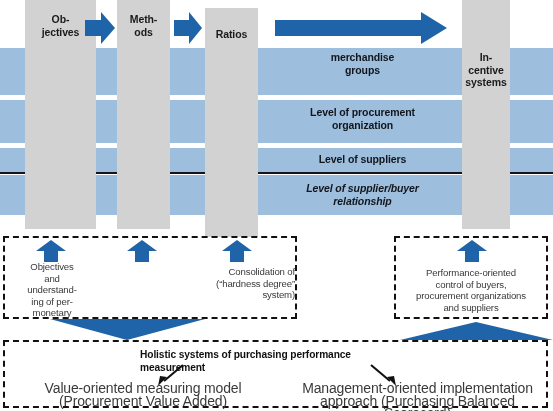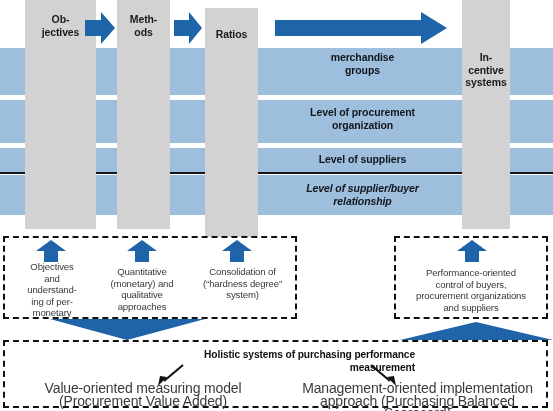--- a/index.html
+++ b/index.html
@@ -92,21 +92,21 @@
     z-index: 6;
   }
 
   .tri {
     position: absolute;
     z-index: 7;
   }
 
   .bottom-title {
     position: absolute;
-    text-align: right;
+    text-align: left;
     font-size: 10.2px;
     font-weight: 700;
     color: #101010;
     line-height: 13px;
     z-index: 6;
     letter-spacing: -0.1px;
   }
   .bottom-item {
     position: absolute;
     text-align: center;
@@ -217,28 +217,22 @@
   </div>
 
   <div class="cell-text" style="left:12px; top:261px; width:80px;">
     <div>Objectives</div>
     <div>and</div>
     <div>understand-</div>
     <div>ing of per-</div>
     <div>monetary</div>
   </div>
 
-  <div class="cell-text" style="left:92px; top:266px; width:100px;">
-    <div>Quantitative</div>
-    <div>(monetary) and</div>
-    <div>qualitative</div>
-    <div>approaches</div>
-  </div>
-
-  <div class="cell-text" style="left:190px; top:266px; width:105px;">
+
+  <div class="cell-text" style="left:190px; top:266px; width:105px;text-align:right;">
     <div>Consolidation of</div>
     <div>(“hardness degree”</div>
     <div>system)</div>
   </div>
 
   <div class="dbox" style="left:394px; top:236px; width:154px; height:83px;"></div>
 
   <div class="up-arrow" style="left:457px; top:240px; width:30px; height:22px;">
     <svg width="30" height="22" viewBox="0 0 30 22">
       <polygon points="15,0 30,11 22,11 22,22 8,22 8,11 0,11" fill="#1f63a8"></polygon>

